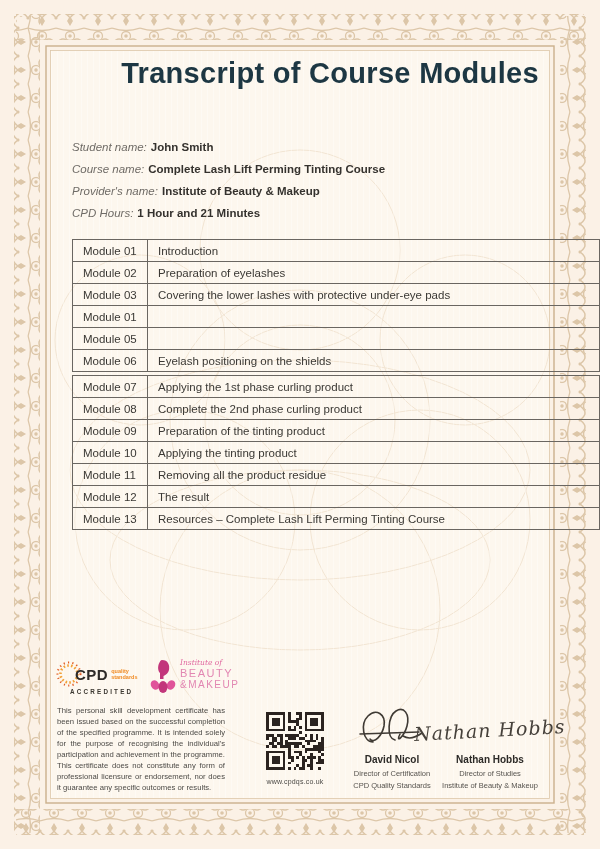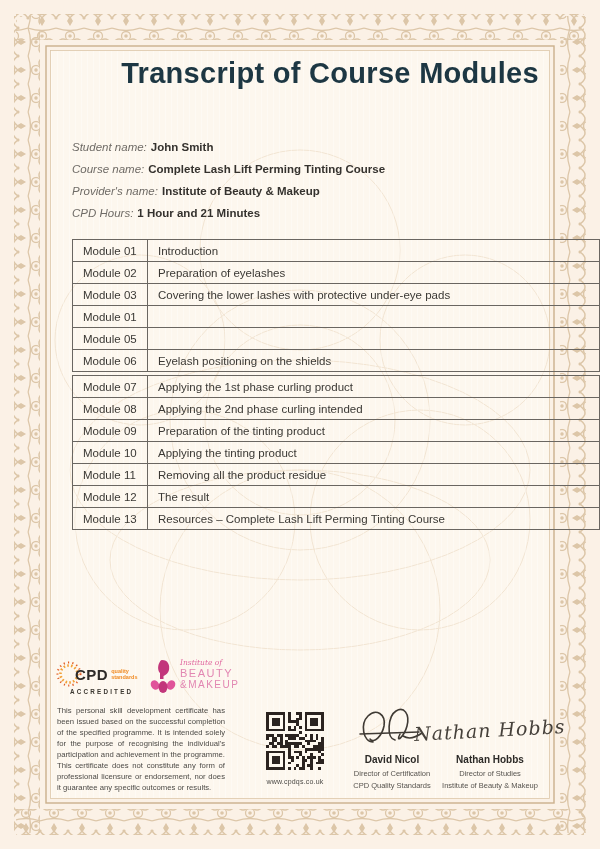--- a/index.html
+++ b/index.html
@@ -173,21 +173,21 @@
         <div class="mrow">
         <div class="mcell-no">Module 06</div>
         <div class="mcell-title">Eyelash positioning on the shields</div>
       </div>
         <div class="mrow">
         <div class="mcell-no">Module 07</div>
         <div class="mcell-title">Applying the 1st phase curling product</div>
       </div>
         <div class="mrow">
         <div class="mcell-no">Module 08</div>
-        <div class="mcell-title">Applying the 2nd phase curling intended</div>
+        <div class="mcell-title">Complete the 2nd phase curling product</div>
       </div>
         <div class="mrow">
         <div class="mcell-no">Module 09</div>
         <div class="mcell-title">Preparation of the tinting product</div>
       </div>
         <div class="mrow">
         <div class="mcell-no">Module 10</div>
         <div class="mcell-title">Applying the tinting product</div>
       </div>
         <div class="mrow">

